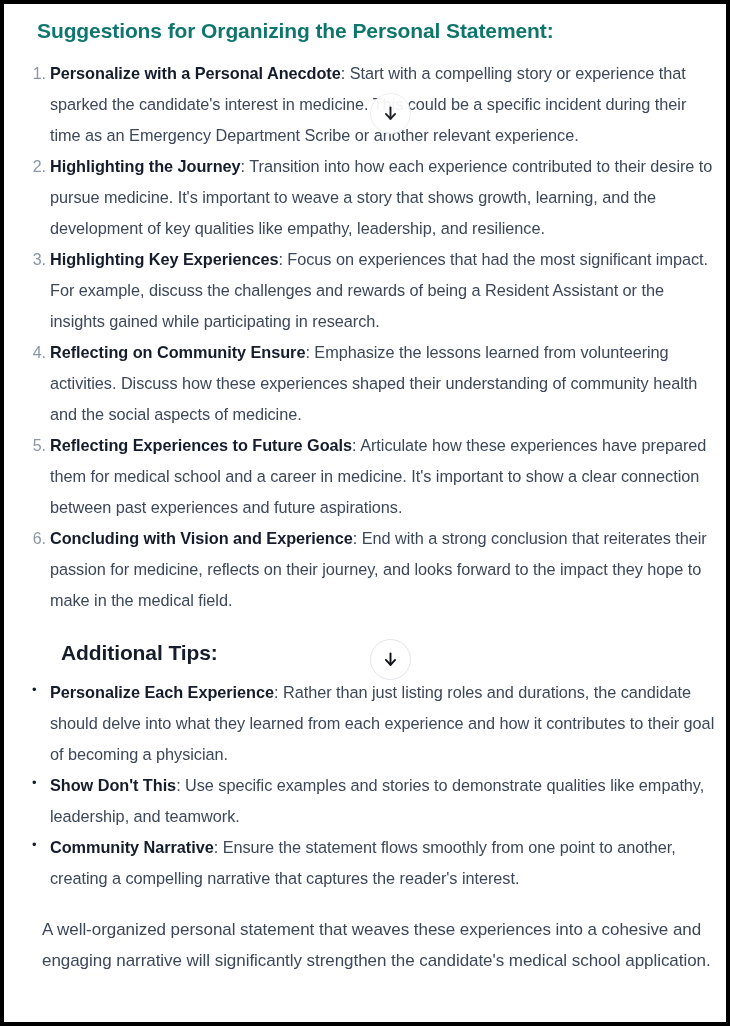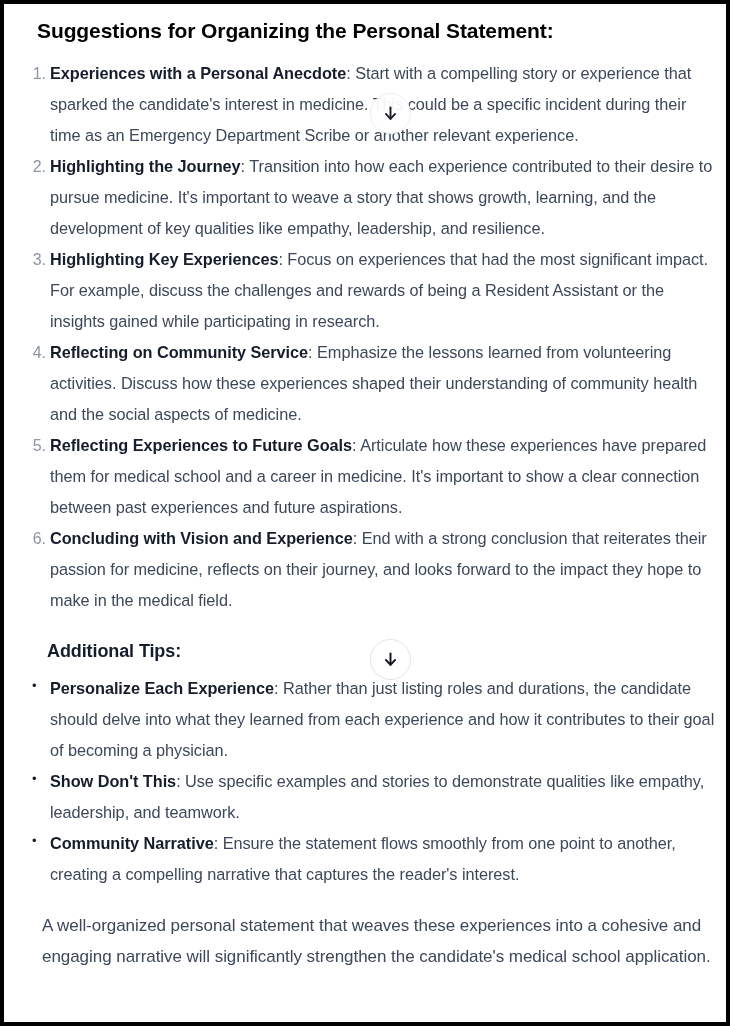--- a/index.html
+++ b/index.html
@@ -30,33 +30,33 @@
     width: 722px;
     height: 1018px;
     background: #ffffff;
     padding: 0;
   }
 
   
   .h-main {
     font-size: 21px;
     font-weight: bold;
-    color: #000000;
+    color: #0f766e;
     letter-spacing: -0.1px;
     margin: 0;
     padding: 14px 0 0 33px;
     line-height: 1.25;
   }
   .h-sub {
-    font-size: 18px;
+    font-size: 21px;
     font-weight: bold;
     color: #151c2c;
     letter-spacing: -0.1px;
     margin: 0;
-    padding: 0 0 0 43px;
+    padding: 0 0 0 57px;
     line-height: 1.25;
   }
 
   
   ol.numbered {
     list-style: none;
     margin: 0;
     padding: 0;
   }
   ol.numbered > li {
@@ -147,33 +147,33 @@
 <div id="page">
   <div id="content">
 
     <h1 class="h-main">Suggestions for Organizing the Personal Statement:</h1>
 
     <div class="gap-b"></div>
 
     <ol class="numbered" id="numbered-list">
         <li>
           <span class="num">1.</span>
-          <p class="para"><b>Experiences with a Personal Anecdote</b><span>: Start with a compelling story or experience that sparked the candidate's interest in medicine. This could be a specific incident during their time as an Emergency Department Scribe or another relevant experience.</span></p>
+          <p class="para"><b>Personalize with a Personal Anecdote</b><span>: Start with a compelling story or experience that sparked the candidate's interest in medicine. This could be a specific incident during their time as an Emergency Department Scribe or another relevant experience.</span></p>
         </li>
         <li>
           <span class="num">2.</span>
           <p class="para"><b>Highlighting the Journey</b><span>: Transition into how each experience contributed to their desire to pursue medicine. It's important to weave a story that shows growth, learning, and the development of key qualities like empathy, leadership, and resilience.</span></p>
         </li>
         <li>
           <span class="num">3.</span>
           <p class="para"><b>Highlighting Key Experiences</b><span>: Focus on experiences that had the most significant impact. For example, discuss the challenges and rewards of being a Resident Assistant or the insights gained while participating in research.</span></p>
         </li>
         <li>
           <span class="num">4.</span>
-          <p class="para"><b>Reflecting on Community Service</b><span>: Emphasize the lessons learned from volunteering activities. Discuss how these experiences shaped their understanding of community health and the social aspects of medicine.</span></p>
+          <p class="para"><b>Reflecting on Community Ensure</b><span>: Emphasize the lessons learned from volunteering activities. Discuss how these experiences shaped their understanding of community health and the social aspects of medicine.</span></p>
         </li>
         <li>
           <span class="num">5.</span>
           <p class="para"><b>Reflecting Experiences to Future Goals</b><span>: Articulate how these experiences have prepared them for medical school and a career in medicine. It's important to show a clear connection between past experiences and future aspirations.</span></p>
         </li>
         <li>
           <span class="num">6.</span>
           <p class="para"><b>Concluding with Vision and Experience</b><span>: End with a strong conclusion that reiterates their passion for medicine, reflects on their journey, and looks forward to the impact they hope to make in the medical field.</span></p>
         </li>
       </ol>

